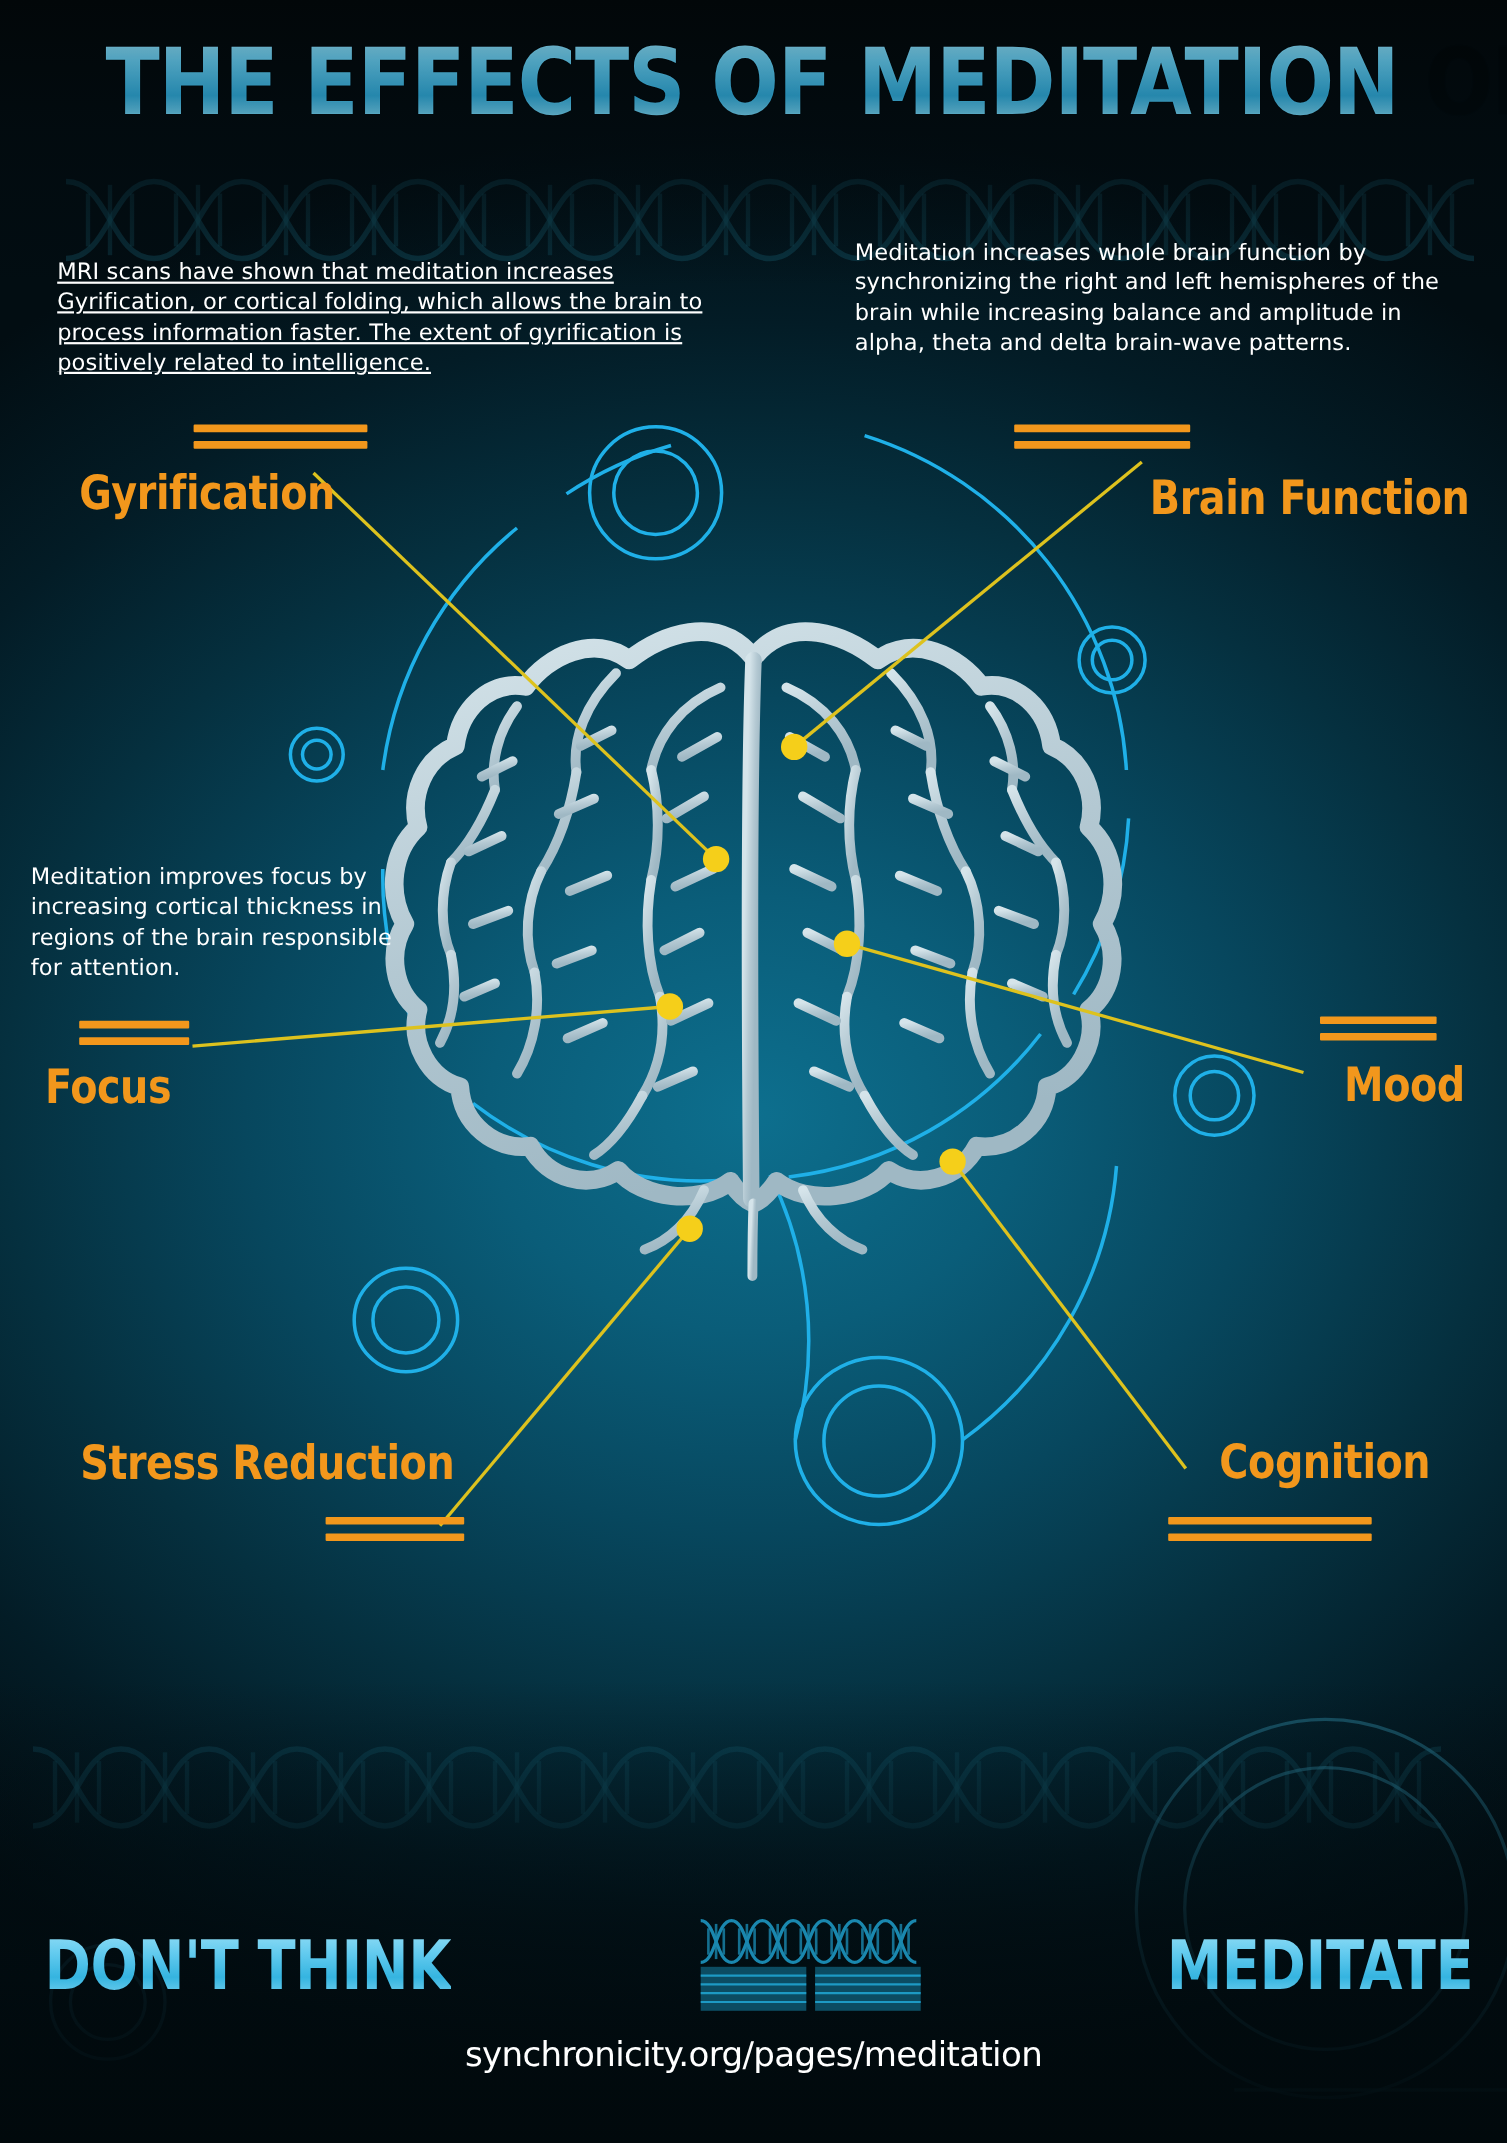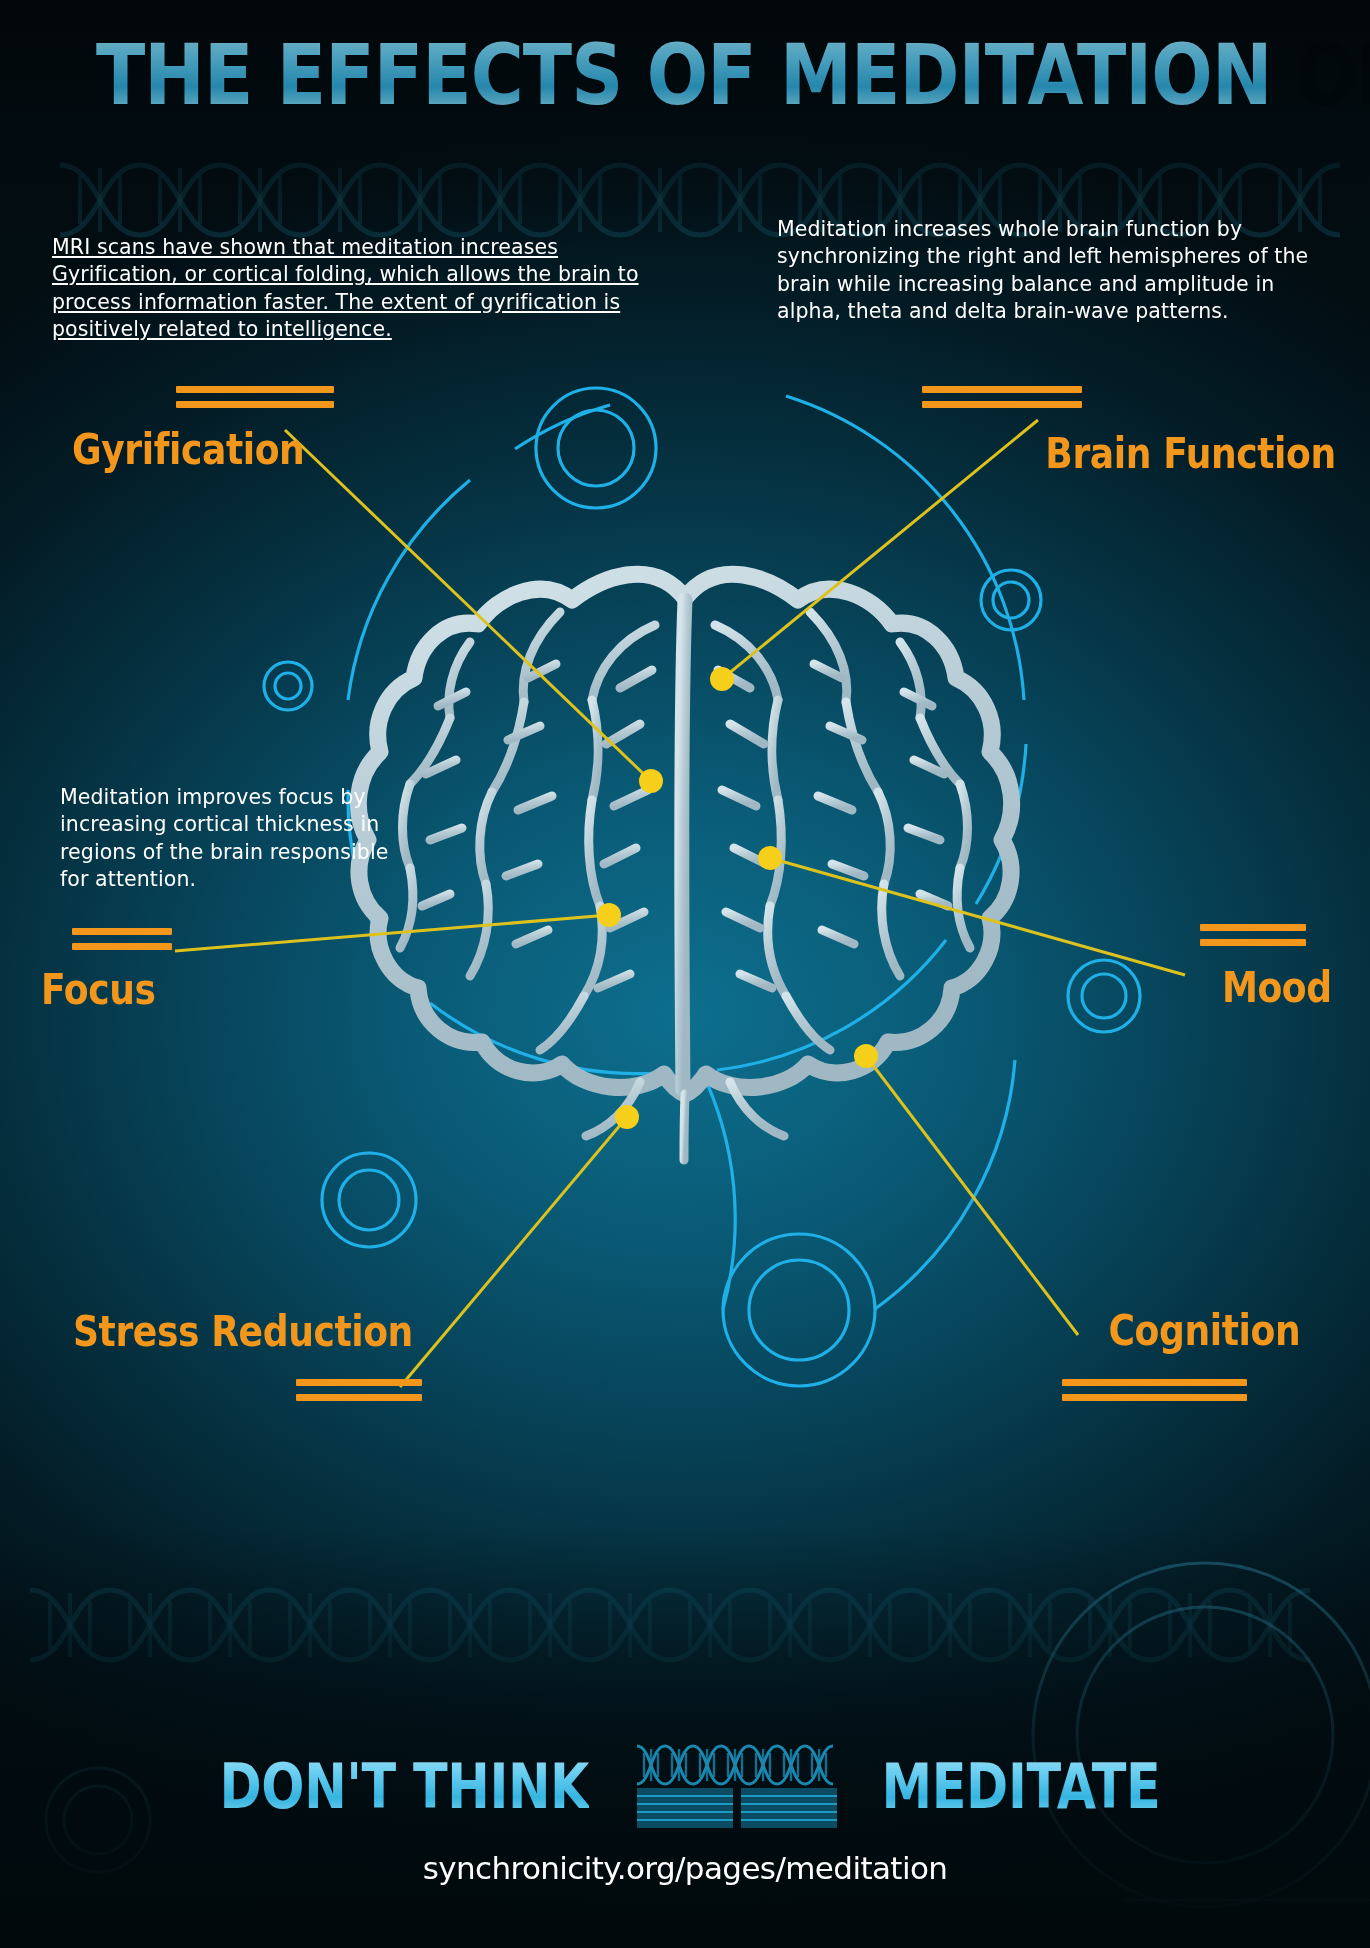--- a/index.html
+++ b/index.html
@@ -76,21 +76,21 @@
     display:block;
     background:#f2971c;
     height:7px;
     border-radius:1px;
   }
   .bars i + i { margin-top:8px; }
 
   
   .foot-wrap {
     position:absolute; left:0; top:1740px; width:100%;
-    display:flex; align-items:center; justify-content:center; gap:0px;
+    display:flex; align-items:center; justify-content:space-between; gap:0px;
   }
   .foot-word {
     font-family:"DejaVu Sans", sans-serif;
     font-weight:bold; font-size:62px; letter-spacing:-0.5px;
     transform:scaleX(0.82);
     background:linear-gradient(to bottom,#9fe2f7 0%, #63cbef 35%, #35b4e0 65%, #8bdcf5 100%);
     -webkit-background-clip:text; background-clip:text;
     -webkit-text-fill-color:transparent;
     white-space:nowrap;
   }
@@ -349,21 +349,21 @@
     </div>
   <div class="head l" style="left:72px; top:424px;">Gyrification</div>
 
   <div class="para" style="left:777px; top:216px; width:555px;">Meditation increases whole brain function by synchronizing the right and left hemispheres of the brain while increasing balance and amplitude in  alpha, theta and delta brain-wave patterns.</div>
   <div class="bars" style="left:922px; top:386px; width:160px;">
       <i></i>
       <i></i>
     </div>
   <div class="head r" style="right:34px; top:428px;">Brain Function</div>
 
-  <div class="para" style="left:60px; top:784px; width:360px;">Meditation improves focus by increasing cortical thickness in regions of the brain responsible for attention.</div>
+  <div class="para" style="left:28px; top:784px; width:360px;">Meditation improves focus by increasing cortical thickness in regions of the brain responsible for attention.</div>
   <div class="bars" style="left:72px; top:928px; width:100px;">
       <i></i>
       <i></i>
     </div>
   <div class="head l" style="left:41px; top:964px;">Focus</div>
 
   <div class="bars" style="left:1200px; top:924px; width:106px;">
       <i></i>
       <i></i>
     </div>

